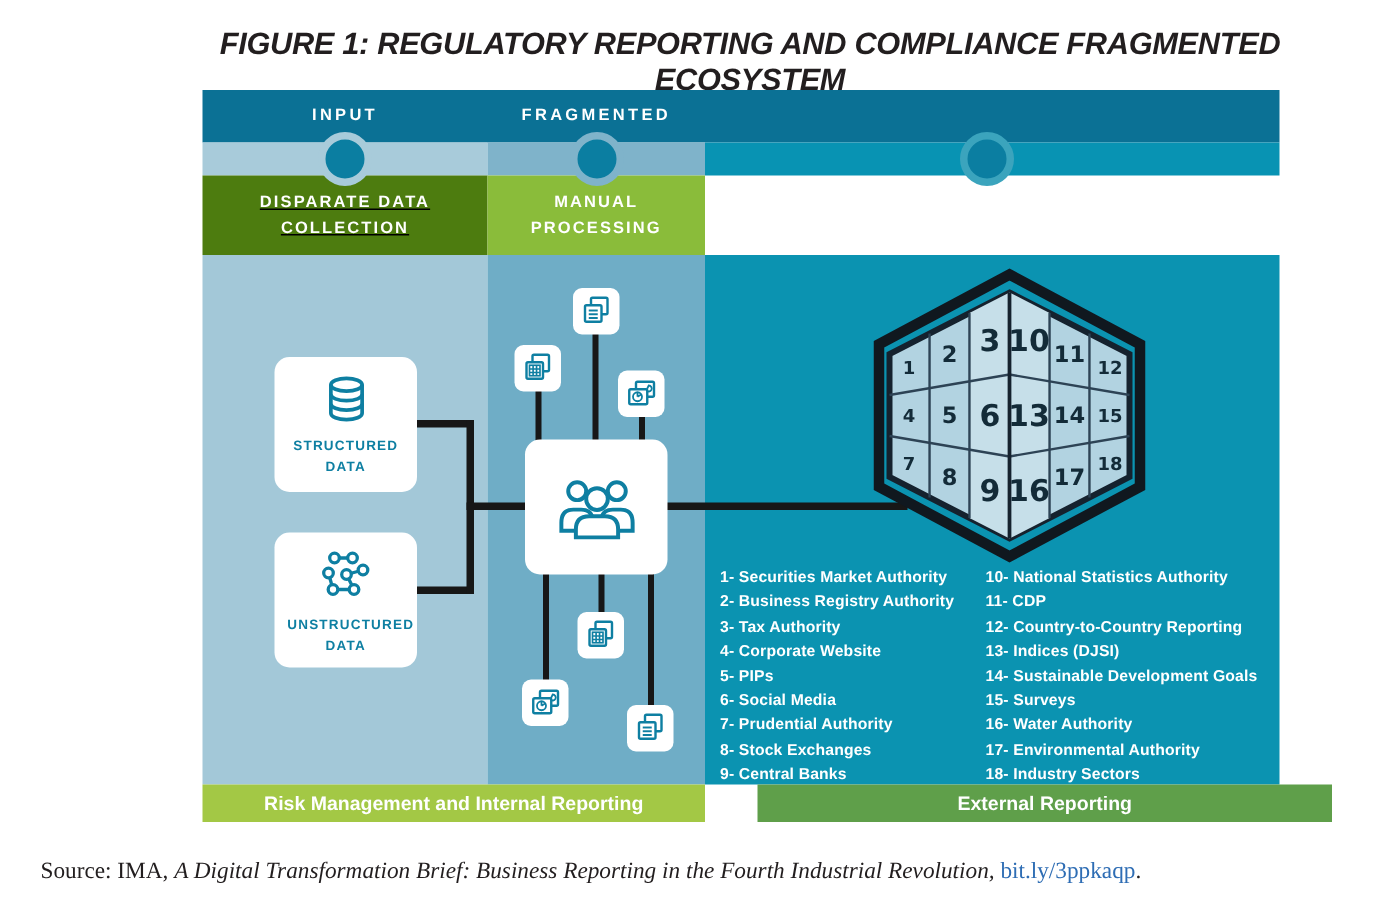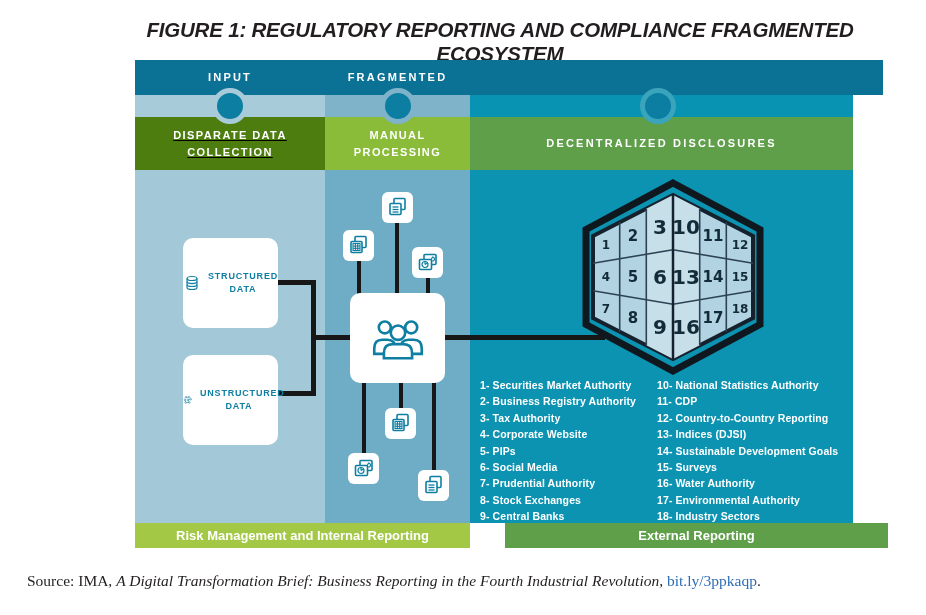--- a/index.html
+++ b/index.html
@@ -3,21 +3,21 @@
 <meta charset="utf-8">
 <style>
   html,body{margin:0;padding:0;background:#ffffff;}
   .canvas{position:relative;width:926px;height:615px;background:#fff;overflow:hidden;
           font-family:"Liberation Sans",sans-serif;}
   .title{position:absolute;left:104px;top:12px;width:780px;margin:6px;text-align:center;
          font-size:20.5px;font-weight:800;letter-spacing:-0.2px;color:#221e1f;font-style:italic;}
   .figure{position:absolute;left:135px;top:60px;width:718px;height:488px;}
 
   
-  .topbar{position:absolute;left:0;top:0;width:718px;height:35px;background:#0b7195;padding-left:30px;}
+  .topbar{position:absolute;left:0;top:0;width:718px;height:35px;background:#0b7195;}
   .stage{position:absolute;top:0;height:35px;line-height:35px;text-align:center;
          color:#fff;font-size:11px;font-weight:bold;letter-spacing:2.2px;}
   .stage.in{left:0;width:190px;}
   .stage.th{left:190px;width:145px;}
   .stage.ou{left:335px;width:383px;}
 
   
   .band{position:absolute;left:0;top:35px;width:718px;height:22px;}
   .band .seg{position:absolute;top:0;height:22px;}
   .seg.b-in{left:0;width:190px;background:#a8cbda;}
@@ -44,21 +44,21 @@
   .bodyseg{position:absolute;top:110px;height:353px;z-index:0;}
   .bd-in{left:0;width:190px;background:#a3c8d8;}
   .bd-th{left:190px;width:145px;background:#6fadc6;}
   .bd-ou{left:335px;width:383px;background:#0b93b1;}
 
   
   .line{position:absolute;background:#171717;z-index:1;}
 
   
   .wbox{position:absolute;background:#fff;border-radius:10px;z-index:2;
-        display:flex;flex-direction:row;align-items:center;justify-content:center;gap:7px;}
+        display:flex;flex-direction:column;align-items:center;justify-content:center;gap:7px;}
   .wbox .cap{color:#0e7fa2;font-size:9px;font-weight:bold;letter-spacing:0.8px;
              text-align:center;line-height:1.45;width:78px;}
   .sbox{position:absolute;width:31px;height:31px;background:#fff;border-radius:6px;z-index:2;
         display:flex;align-items:center;justify-content:center;}
 
   
   .dlist{position:absolute;z-index:2;color:#fff;font-size:10.5px;font-weight:bold;
          line-height:16.4px;letter-spacing:0.1px;}
   .dl1{left:345px;top:317px;width:172px;}
   .dl2{left:522px;top:317px;width:196px;}
@@ -98,23 +98,20 @@
     <div class="node n-in"></div>
     <div class="node n-th"></div>
     <div class="node n-ou"></div>
 
     <div class="gband">
       <div class="seg g-in">
         <div class="lbl">DISPARATE DATA COLLECTION</div>
       </div>
       <div class="seg g-th">
         <div class="lbl">MANUAL PROCESSING</div>
-      </div>
-      <div class="seg g-ou">
-        <div class="lbl">DECENTRALIZED DISCLOSURES</div>
       </div>
     </div>
 
     <div class="bodyseg bd-in"></div>
     <div class="bodyseg bd-th"></div>
     <div class="bodyseg bd-ou"></div>
 
     <div class="line" style="left:143px;top:220px;width:38px;height:5px;"></div>
     <div class="line" style="left:143px;top:331px;width:38px;height:5px;"></div>
     <div class="line" style="left:176px;top:220px;width:5px;height:116px;"></div>

